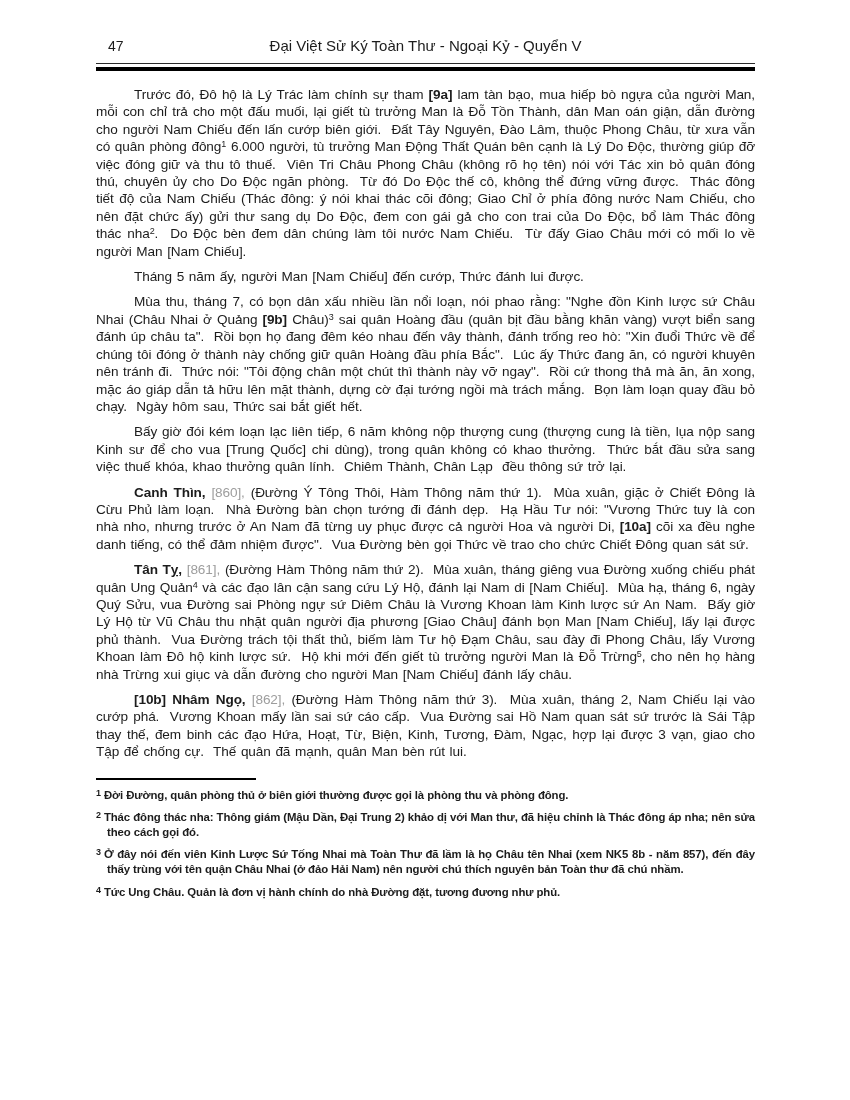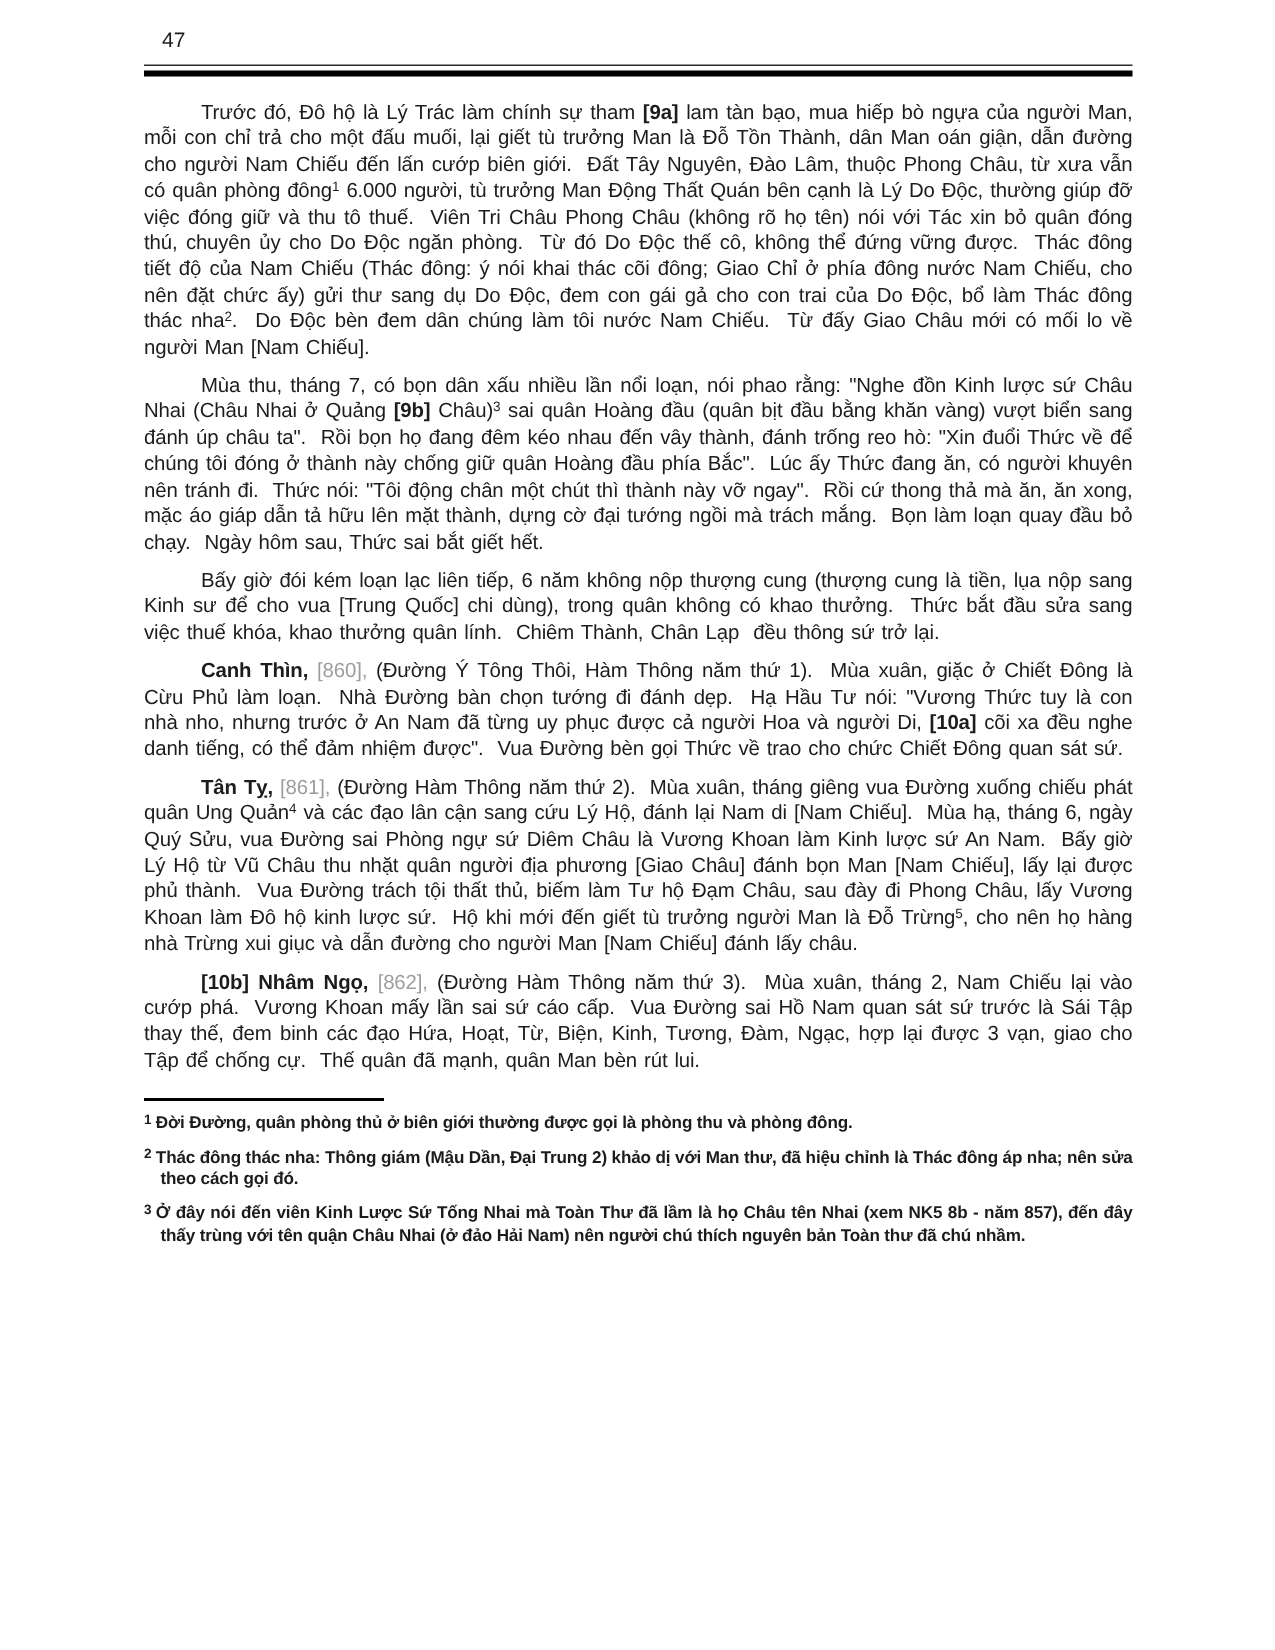--- a/index.html
+++ b/index.html
@@ -82,36 +82,39 @@
   }
   .footnote sup.fnref { top: -3px; margin-right: 3px; }
 </style>
 </head>
 <body>
 
 <div class="page">
 
   <header class="page-header">
     <span class="page-number">47</span>
+    <span class="header-title">Đại Việt Sử Ký Toàn Thư - Ngoại Kỷ - Quyển V</span>
   </header>
   <div class="rule-thick"></div>
 
   <main class="document-body">
 
   <p class="para"><span class="seg">Trước đó, Đô hộ là Lý Trác làm chính sự tham </span><span class="seg bold">[9a]</span><span class="seg"> lam tàn bạo, mua hiếp bò ngựa của người Man, mỗi con chỉ trả cho một đấu muối, lại giết tù trưởng Man là Đỗ Tồn Thành, dân Man oán giận, dẫn đường cho người Nam Chiếu đến lấn cướp biên giới.  Đất Tây Nguyên, Đào Lâm, thuộc Phong Châu, từ xưa vẫn có quân phòng đông</span><sup class="fnref">1</sup><span class="seg"> 6.000 người, tù trưởng Man Động Thất Quán bên cạnh là Lý Do Độc, thường giúp đỡ việc đóng giữ và thu tô thuế.  Viên Tri Châu Phong Châu (không rõ họ tên) nói với Tác xin bỏ quân đóng thú, chuyên ủy cho Do Độc ngăn phòng.  Từ đó Do Độc thế cô, không thể đứng vững được.  Thác đông tiết độ của Nam Chiếu (Thác đông: ý nói khai thác cõi đông; Giao Chỉ ở phía đông nước Nam Chiếu, cho nên đặt chức ấy) gửi thư sang dụ Do Độc, đem con gái gả cho con trai của Do Độc, bổ làm Thác đông thác nha</span><sup class="fnref">2</sup><span class="seg">.  Do Độc bèn đem dân chúng làm tôi nước Nam Chiếu.  Từ đấy Giao Châu mới có mối lo về người Man [Nam Chiếu].</span></p>
+      <p class="para"><span class="seg">Tháng 5 năm ấy, người Man [Nam Chiếu] đến cướp, Thức đánh lui được.</span></p>
       <p class="para"><span class="seg">Mùa thu, tháng 7, có bọn dân xấu nhiều lần nổi loạn, nói phao rằng: "Nghe đồn Kinh lược sứ Châu Nhai (Châu Nhai ở Quảng </span><span class="seg bold">[9b]</span><span class="seg"> Châu)</span><sup class="fnref">3</sup><span class="seg"> sai quân Hoàng đầu (quân bịt đầu bằng khăn vàng) vượt biển sang đánh úp châu ta".  Rồi bọn họ đang đêm kéo nhau đến vây thành, đánh trống reo hò: "Xin đuổi Thức về để chúng tôi đóng ở thành này chống giữ quân Hoàng đầu phía Bắc".  Lúc ấy Thức đang ăn, có người khuyên nên tránh đi.  Thức nói: "Tôi động chân một chút thì thành này vỡ ngay".  Rồi cứ thong thả mà ăn, ăn xong, mặc áo giáp dẫn tả hữu lên mặt thành, dựng cờ đại tướng ngồi mà trách mắng.  Bọn làm loạn quay đầu bỏ chạy.  Ngày hôm sau, Thức sai bắt giết hết.</span></p>
       <p class="para"><span class="seg">Bấy giờ đói kém loạn lạc liên tiếp, 6 năm không nộp thượng cung (thượng cung là tiền, lụa nộp sang Kinh sư để cho vua [Trung Quốc] chi dùng), trong quân không có khao thưởng.  Thức bắt đầu sửa sang việc thuế khóa, khao thưởng quân lính.  Chiêm Thành, Chân Lạp  đều thông sứ trở lại.</span></p>
       <p class="para"><span class="seg bold">Canh Thìn, </span><span class="seg year">[860], </span><span class="seg">(Đường Ý Tông Thôi, Hàm Thông năm thứ 1).  Mùa xuân, giặc ở Chiết Đông là Cừu Phủ làm loạn.  Nhà Đường bàn chọn tướng đi đánh dẹp.  Hạ Hầu Tư nói: "Vương Thức tuy là con nhà nho, nhưng trước ở An Nam đã từng uy phục được cả người Hoa và người Di, </span><span class="seg bold">[10a]</span><span class="seg"> cõi xa đều nghe danh tiếng, có thể đảm nhiệm được".  Vua Đường bèn gọi Thức về trao cho chức Chiết Đông quan sát sứ.</span></p>
       <p class="para"><span class="seg bold">Tân Tỵ, </span><span class="seg year">[861], </span><span class="seg">(Đường Hàm Thông năm thứ 2).  Mùa xuân, tháng giêng vua Đường xuống chiếu phát quân Ung Quản</span><sup class="fnref">4</sup><span class="seg"> và các đạo lân cận sang cứu Lý Hộ, đánh lại Nam di [Nam Chiếu].  Mùa hạ, tháng 6, ngày Quý Sửu, vua Đường sai Phòng ngự sứ Diêm Châu là Vương Khoan làm Kinh lược sứ An Nam.  Bấy giờ Lý Hộ từ Vũ Châu thu nhặt quân người địa phương [Giao Châu] đánh bọn Man [Nam Chiếu], lấy lại được phủ thành.  Vua Đường trách tội thất thủ, biếm làm Tư hộ Đạm Châu, sau đày đi Phong Châu, lấy Vương Khoan làm Đô hộ kinh lược sứ.  Hộ khi mới đến giết tù trưởng người Man là Đỗ Trừng</span><sup class="fnref">5</sup><span class="seg">, cho nên họ hàng nhà Trừng xui giục và dẫn đường cho người Man [Nam Chiếu] đánh lấy châu.</span></p>
       <p class="para"><span class="seg bold">[10b] Nhâm Ngọ, </span><span class="seg year">[862], </span><span class="seg">(Đường Hàm Thông năm thứ 3).  Mùa xuân, tháng 2, Nam Chiếu lại vào cướp phá.  Vương Khoan mấy lần sai sứ cáo cấp.  Vua Đường sai Hồ Nam quan sát sứ trước là Sái Tập thay thế, đem binh các đạo Hứa, Hoạt, Từ, Biện, Kinh, Tương, Đàm, Ngạc, hợp lại được 3 vạn, giao cho Tập để chống cự.  Thế quân đã mạnh, quân Man bèn rút lui.</span></p>
     </main>
 
   <section class="footnotes">
     <div class="fn-rule"></div>
     <div id="footnote-list">
 
     <div class="footnote"><sup class="fnref">1</sup><span>Đời Đường, quân phòng thủ ở biên giới thường được gọi là phòng thu và phòng đông.</span></div>
         <div class="footnote"><sup class="fnref">2</sup><span>Thác đông thác nha: Thông giám (Mậu Dần, Đại Trung 2) khảo dị với Man thư, đã hiệu chỉnh là Thác đông áp nha; nên sửa theo cách gọi đó.</span></div>
         <div class="footnote"><sup class="fnref">3</sup><span>Ở đây nói đến viên Kinh Lược Sứ Tống Nhai mà Toàn Thư đã lầm là họ Châu tên Nhai (xem NK5 8b - năm 857), đến đây thấy trùng với tên quận Châu Nhai (ở đảo Hải Nam) nên người chú thích nguyên bản Toàn thư đã chú nhầm.</span></div>
+        <div class="footnote"><sup class="fnref">4</sup><span>Tức Ung Châu.   Quản là đơn vị hành chính do nhà Đường đặt, tương đương như phủ.</span></div>
       </div>
   </section>
 
 </div>
 
 </body></html>

